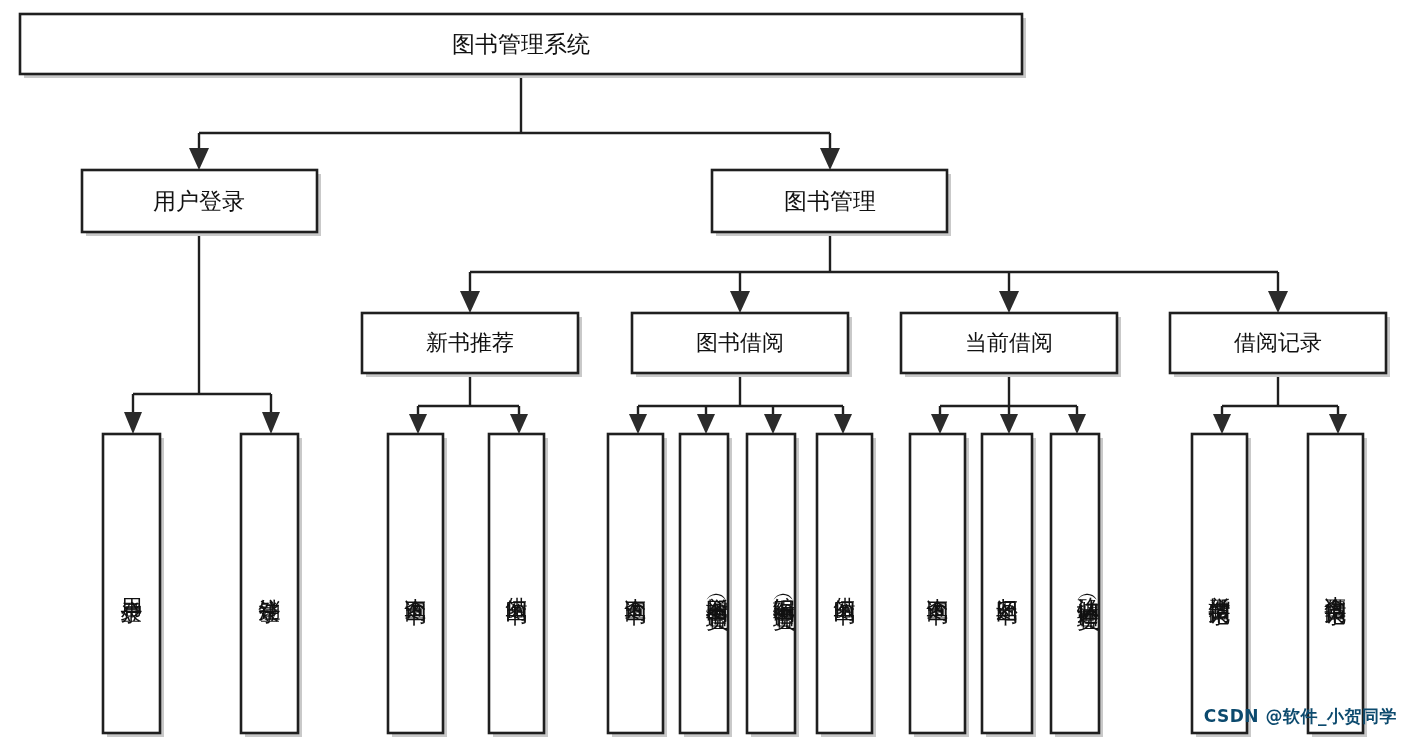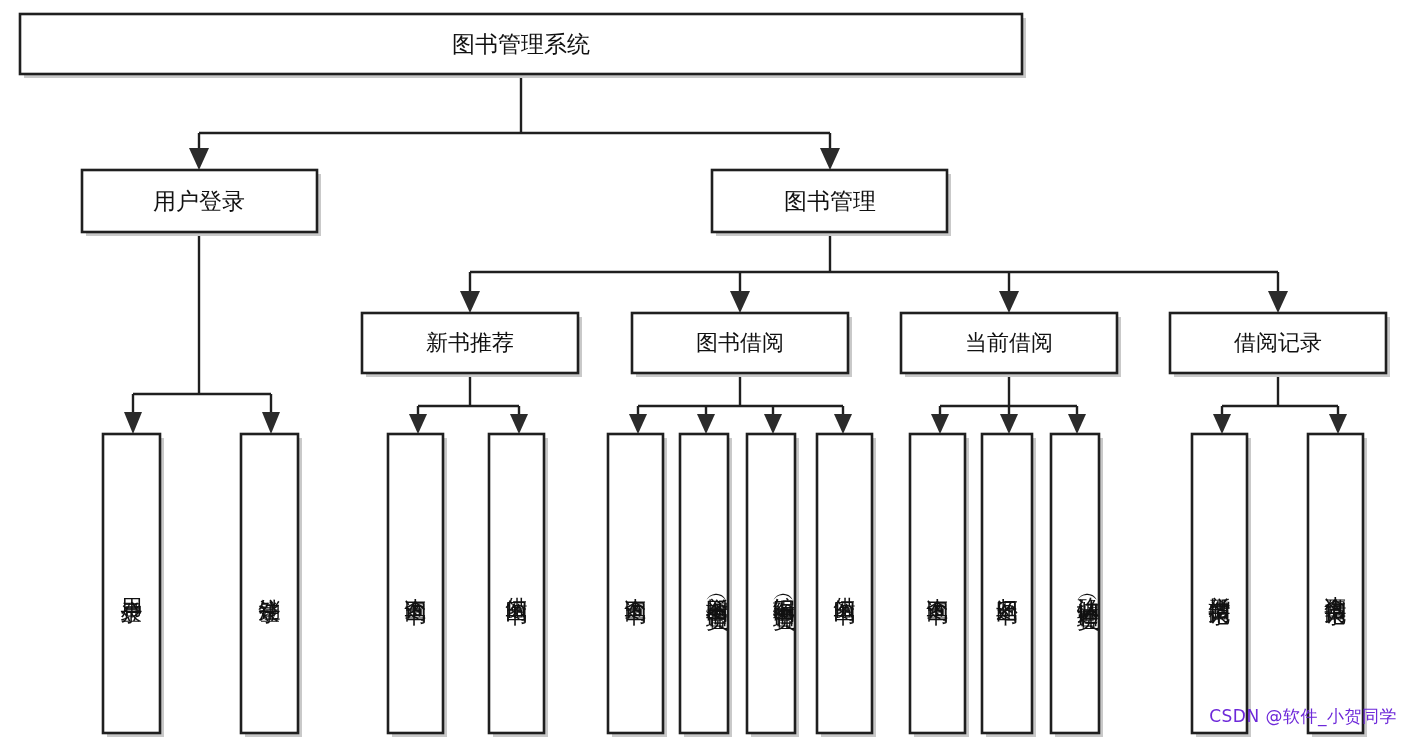--- a/index.html
+++ b/index.html
@@ -73,23 +73,24 @@
   }
   .vlabel.centered {
     align-items: center;
   }
   .watermark {
     position: absolute;
     right: 8px;
     bottom: 6px;
     font-family: "DejaVu Sans", "Liberation Sans", sans-serif;
     font-size: 17px;
-    color: #6d28d9;
+    color: #0c4a6e;
     letter-spacing: 0.5px;
     white-space: nowrap;
+    font-weight: bold;
   }
 </style>
 </head>
 <body>
 
 <div id="diagram-root">
 
   <svg class="diagram" viewBox="0 0 1405 747" xmlns="http://www.w3.org/2000/svg">
 
     <g>

